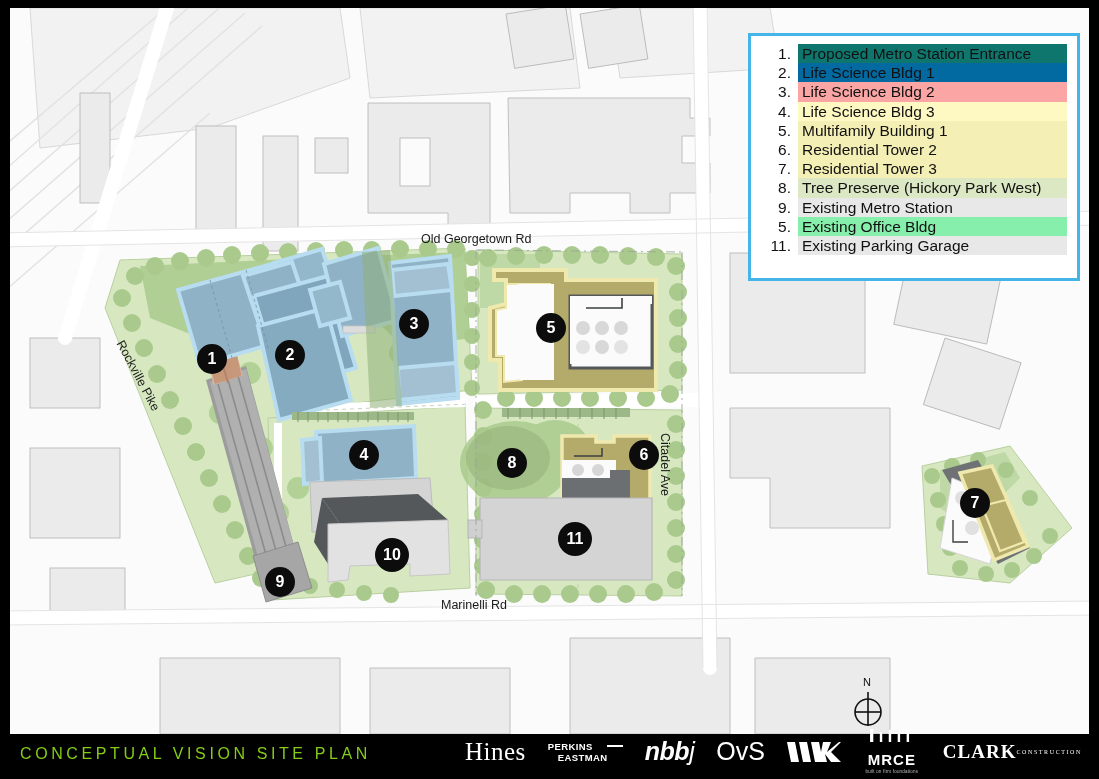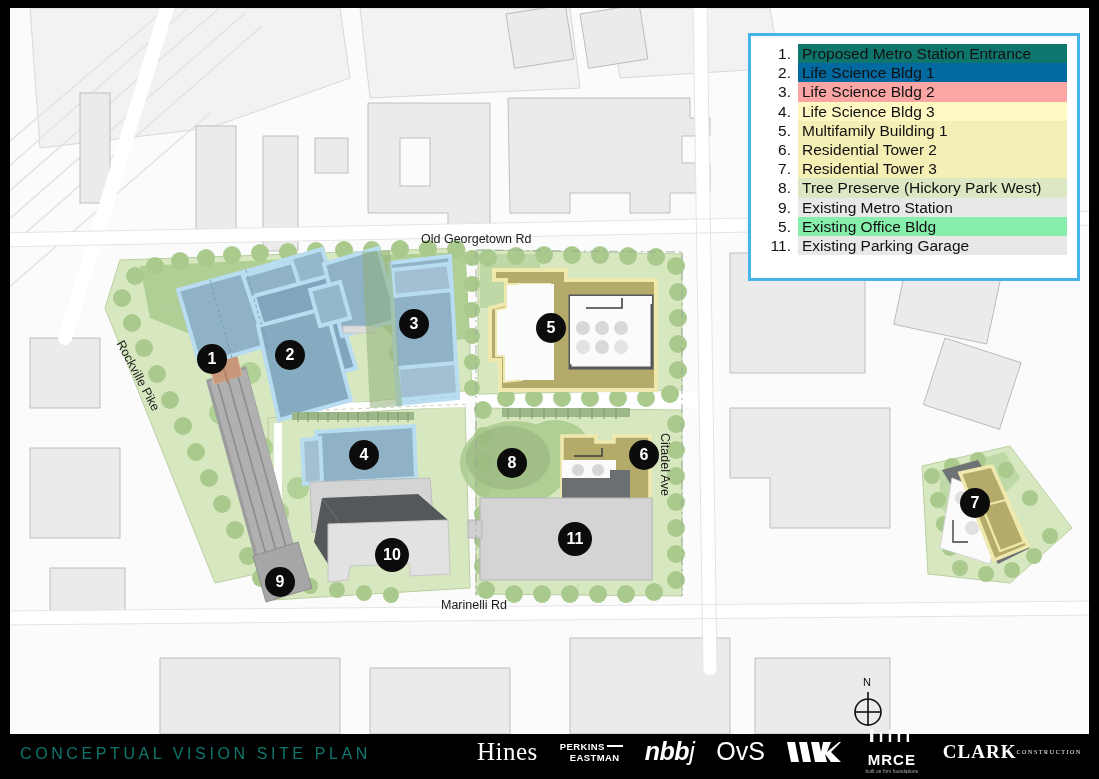--- a/index.html
+++ b/index.html
@@ -38,31 +38,31 @@
 
   
   .marker{position:absolute;width:30px;height:30px;border-radius:50%;
           background:#0c0c0c;color:#fff;font-size:16px;font-weight:bold;
           display:flex;align-items:center;justify-content:center;
           transform:translate(-15px,-15px);}
   .marker.wide{width:34px;height:34px;transform:translate(-17px,-17px);}
 
   
   #footer{position:absolute;left:0;top:734px;width:1099px;height:45px;background:#000;}
-  #footer-title{position:absolute;left:20px;top:11px;color:#0f766e;font-size:16px;
+  #footer-title{position:absolute;left:20px;top:11px;color:#84cc16;font-size:16px;
                 letter-spacing:3.6px;}
   #logos{position:absolute;right:6px;top:0;height:35px;display:flex;align-items:center;
          gap:0px;}
   .logo{color:#fff;display:flex;align-items:center;justify-content:center;
         height:45px;padding:0 11px;}
   .logo-hines{font-family:"Liberation Serif","DejaVu Serif",serif;font-size:25px;
               letter-spacing:.5px;}
   .logo-perkins{font-size:9.5px;font-weight:bold;line-height:11px;text-align:left;
                 letter-spacing:.4px;}
-  .logo-perkins .pe-top{display:flex;align-items:center;gap:2px;}
+  .logo-perkins .pe-top{display:flex;align-items:center;gap:14px;}
   .logo-perkins .pe-rule{display:inline-block;width:16px;height:2px;background:#fff;}
   .logo-perkins .pe-bot{padding-left:10px;}
   .logo-nbbj{font-size:25px;font-style:italic;font-weight:bold;letter-spacing:-.5px;}
   .logo-nbbj .j-thin{font-weight:normal;}
   .logo-ovs{font-size:25px;letter-spacing:0px;}
   .logo-vika{display:flex;align-items:center;}
   .logo-mrce{display:flex;flex-direction:column;align-items:center;}
   .logo-mrce .mrce-word{display:flex;align-items:flex-end;font-size:15px;font-weight:bold;
                         letter-spacing:1px;line-height:15px;margin-top:10px;}
   .logo-mrce .mrce-tag{font-size:4.5px;letter-spacing:.2px;margin-top:2px;color:#bbb;}

